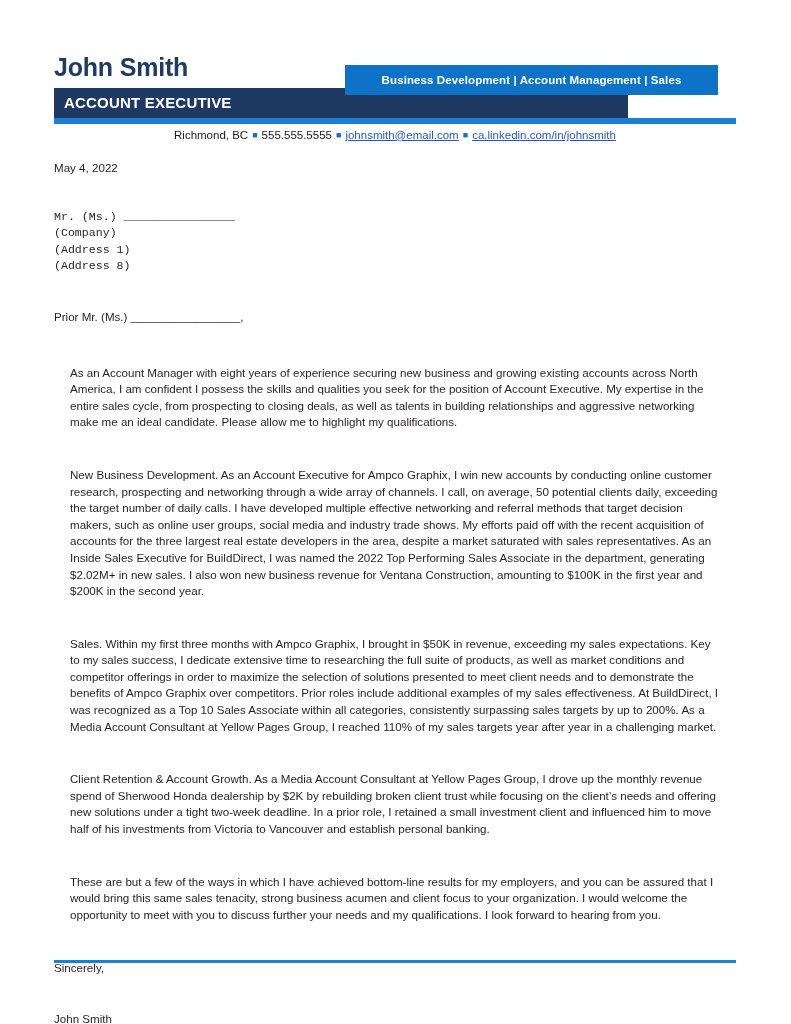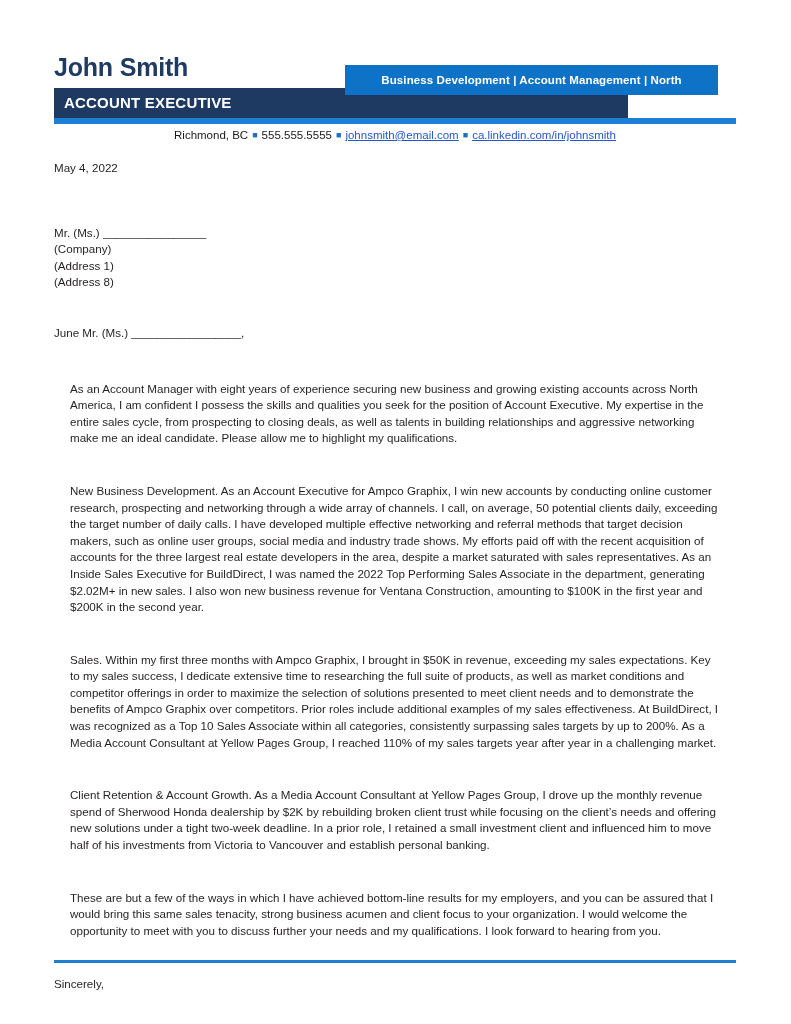--- a/index.html
+++ b/index.html
@@ -134,21 +134,22 @@
     color: #231f20;
     line-height: 16.6px;
   }
 
   .date {
     margin: 0 0 0 0;
     padding-top: 2px;
   }
 
   .addr-block {
-    margin-top: 48px;
+    margin-top: 32px;
+    font-family: Liberation Mono, monospace;
   }
   .addr-line { margin: 0; }
 
   .salutation {
     margin-top: 34px;
   }
 
   p.para {
     margin: 16px;
     padding-top: 20px;
@@ -181,40 +182,40 @@
 
     <div class="name">John Smith</div>
 
     <div class="title-band">
       <div class="title-band-text">ACCOUNT EXECUTIVE</div>
     </div>
 
     <div class="accent-strip"></div>
 
     <div class="tagline-box">
-      <span class="tagline-text">Business Development  |  Account Management  |  North</span>
+      <span class="tagline-text">Business Development  |  Account Management  |  Sales</span>
     </div>
   </div>
 
   <div class="contact">
     <span class="plain">Richmond, BC</span><span class="sep">■</span><span class="plain">555.555.5555</span><span class="sep">■</span><span class="lnk">johnsmith@email.com</span><span class="sep">■</span><span class="lnk">ca.linkedin.com/in/johnsmith</span>
   </div>
 
   <div class="body-wrap">
 
     <div class="date">May 4, 2022</div>
 
     <div class="addr-block">
       <div class="addr-line">Mr. (Ms.) ________________</div>
       <div class="addr-line">(Company)</div>
       <div class="addr-line">(Address 1)</div>
       <div class="addr-line">(Address 8)</div>
     </div>
 
-    <div class="salutation">June Mr. (Ms.) _________________,</div>
+    <div class="salutation">Prior Mr. (Ms.) _________________,</div>
 
     <p class="para first">
       <span class="lead"></span><span>As an Account Manager with eight years of experience securing new business and growing existing accounts across North America, I am confident I possess the skills and qualities you seek for the position of Account Executive. My expertise in the entire sales cycle, from prospecting to closing deals, as well as talents in building relationships and aggressive networking make me an ideal candidate. Please allow me to highlight my qualifications.</span>
     </p>
 
     <p class="para">
       <span class="lead">New Business Development.</span><span> As an Account Executive for Ampco Graphix, I win new accounts by conducting online customer research, prospecting and networking through a wide array of channels. I call, on average, 50 potential clients daily, exceeding the target number of daily calls. I have developed multiple effective networking and referral methods that target decision makers, such as online user groups, social media and industry trade shows. My efforts paid off with the recent acquisition of accounts for the three largest real estate developers in the area, despite a market saturated with sales representatives. As an Inside Sales Executive for BuildDirect, I was named the 2022 Top Performing Sales Associate in the department, generating $2.02M+ in new sales. I also won new business revenue for Ventana Construction, amounting to $100K in the first year and $200K in the second year.</span>
     </p>
 
     <p class="para">

